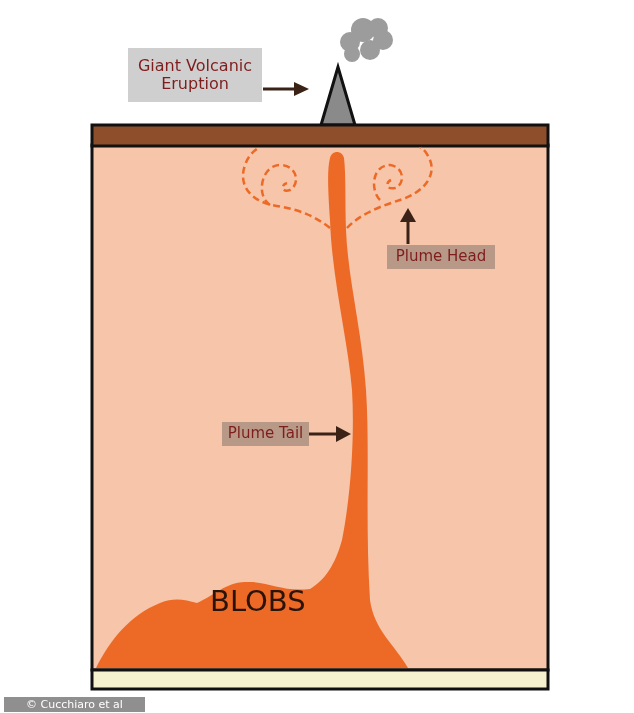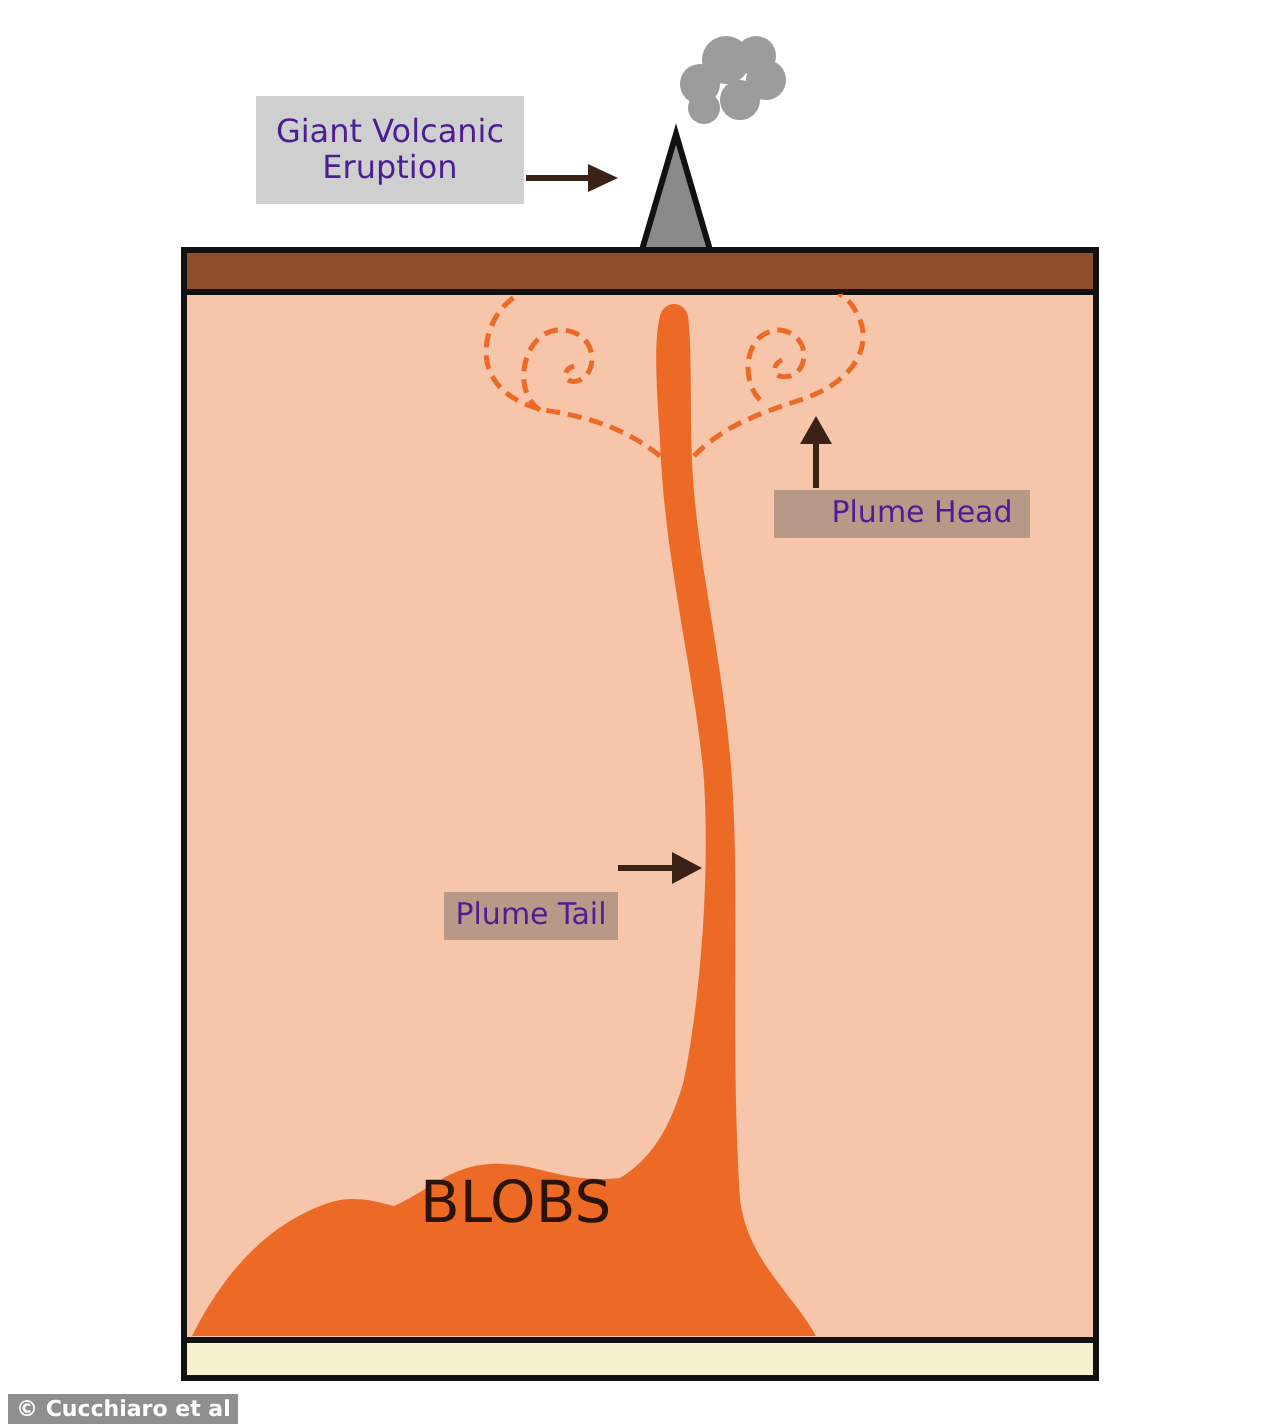--- a/index.html
+++ b/index.html
@@ -1,23 +1,23 @@
 <!DOCTYPE html>
 <html><head>
 <meta charset="utf-8">
 <style>
   html,body{margin:0;padding:0;background:#ffffff;}
   body{width:634px;height:713px;position:relative;overflow:hidden;font-family:"DejaVu Sans",sans-serif;}
   #diagram{position:absolute;left:0;top:0;width:634px;height:713px;}
-  .label-box{position:absolute;color:#4c1d95;display:flex;align-items:center;justify-content:center;text-align:center;line-height:1.15;}
+  .label-box{position:absolute;color:#7f1d1d;display:flex;align-items:center;justify-content:center;text-align:center;line-height:1.15;}
   #eruption-label{left:128px;top:48px;width:134px;height:54px;background:#cfcfcf;font-size:16px;}
-  #plume-head-label{left:387px;top:245px;width:108px;height:24px;background:#b89987;font-size:15px;padding-left:20px;}
-  #plume-tail-label{left:222px;top:422px;width:87px;height:24px;background:#b89987;font-size:15px;margin-top:24px;}
+  #plume-head-label{left:387px;top:245px;width:108px;height:24px;background:#b89987;font-size:15px;}
+  #plume-tail-label{left:222px;top:422px;width:87px;height:24px;background:#b89987;font-size:15px;}
   #blobs-label{position:absolute;left:210px;top:584px;font-size:29px;color:#2a140a;letter-spacing:0px;}
-  #credit{position:absolute;left:4px;top:697px;height:15px;padding:0 4px;background:#8f8f8f;color:#ffffff;font-size:11px;font-weight:bold;line-height:15px;}
+  #credit{position:absolute;left:4px;top:697px;height:15px;padding:0 22px;background:#8f8f8f;color:#ffffff;font-size:11px;font-weight:normal;line-height:15px;}
 </style>
 </head>
 <body>
 
 <svg id="diagram" viewBox="0 0 634 713" xmlns="http://www.w3.org/2000/svg">
 
   <g fill="#9c9c9c">
     <circle cx="350" cy="42" r="10"></circle>
     <circle cx="363" cy="30" r="12"></circle>
     <circle cx="378" cy="28" r="10"></circle>

